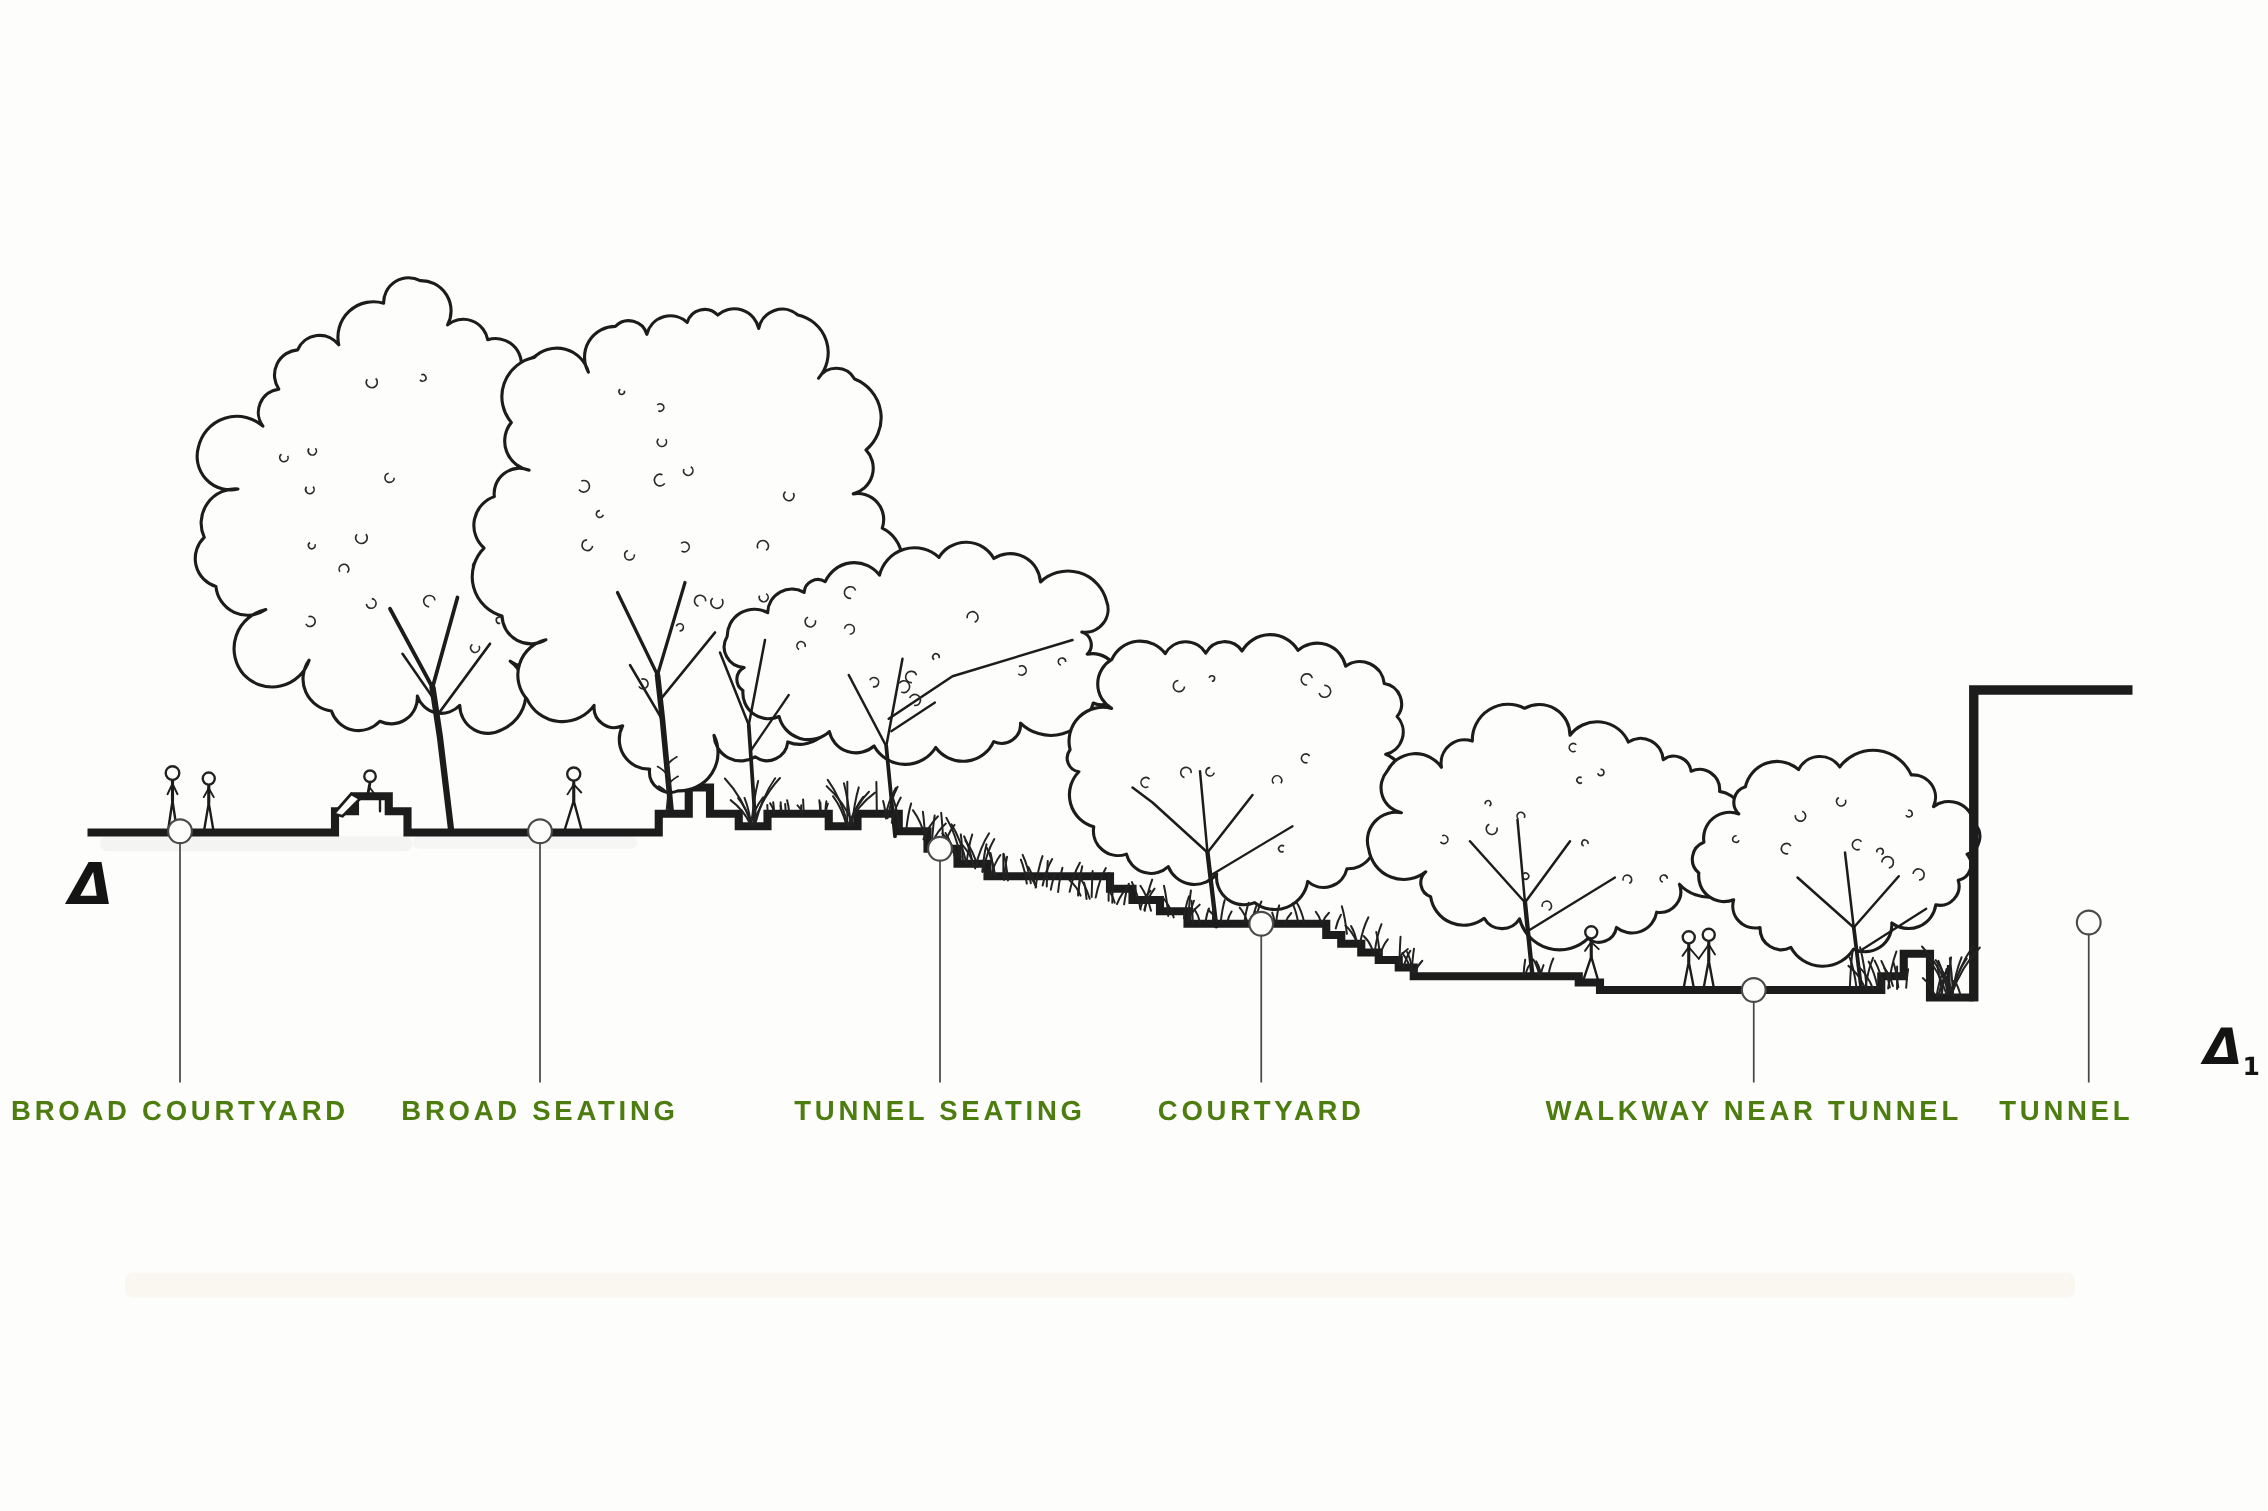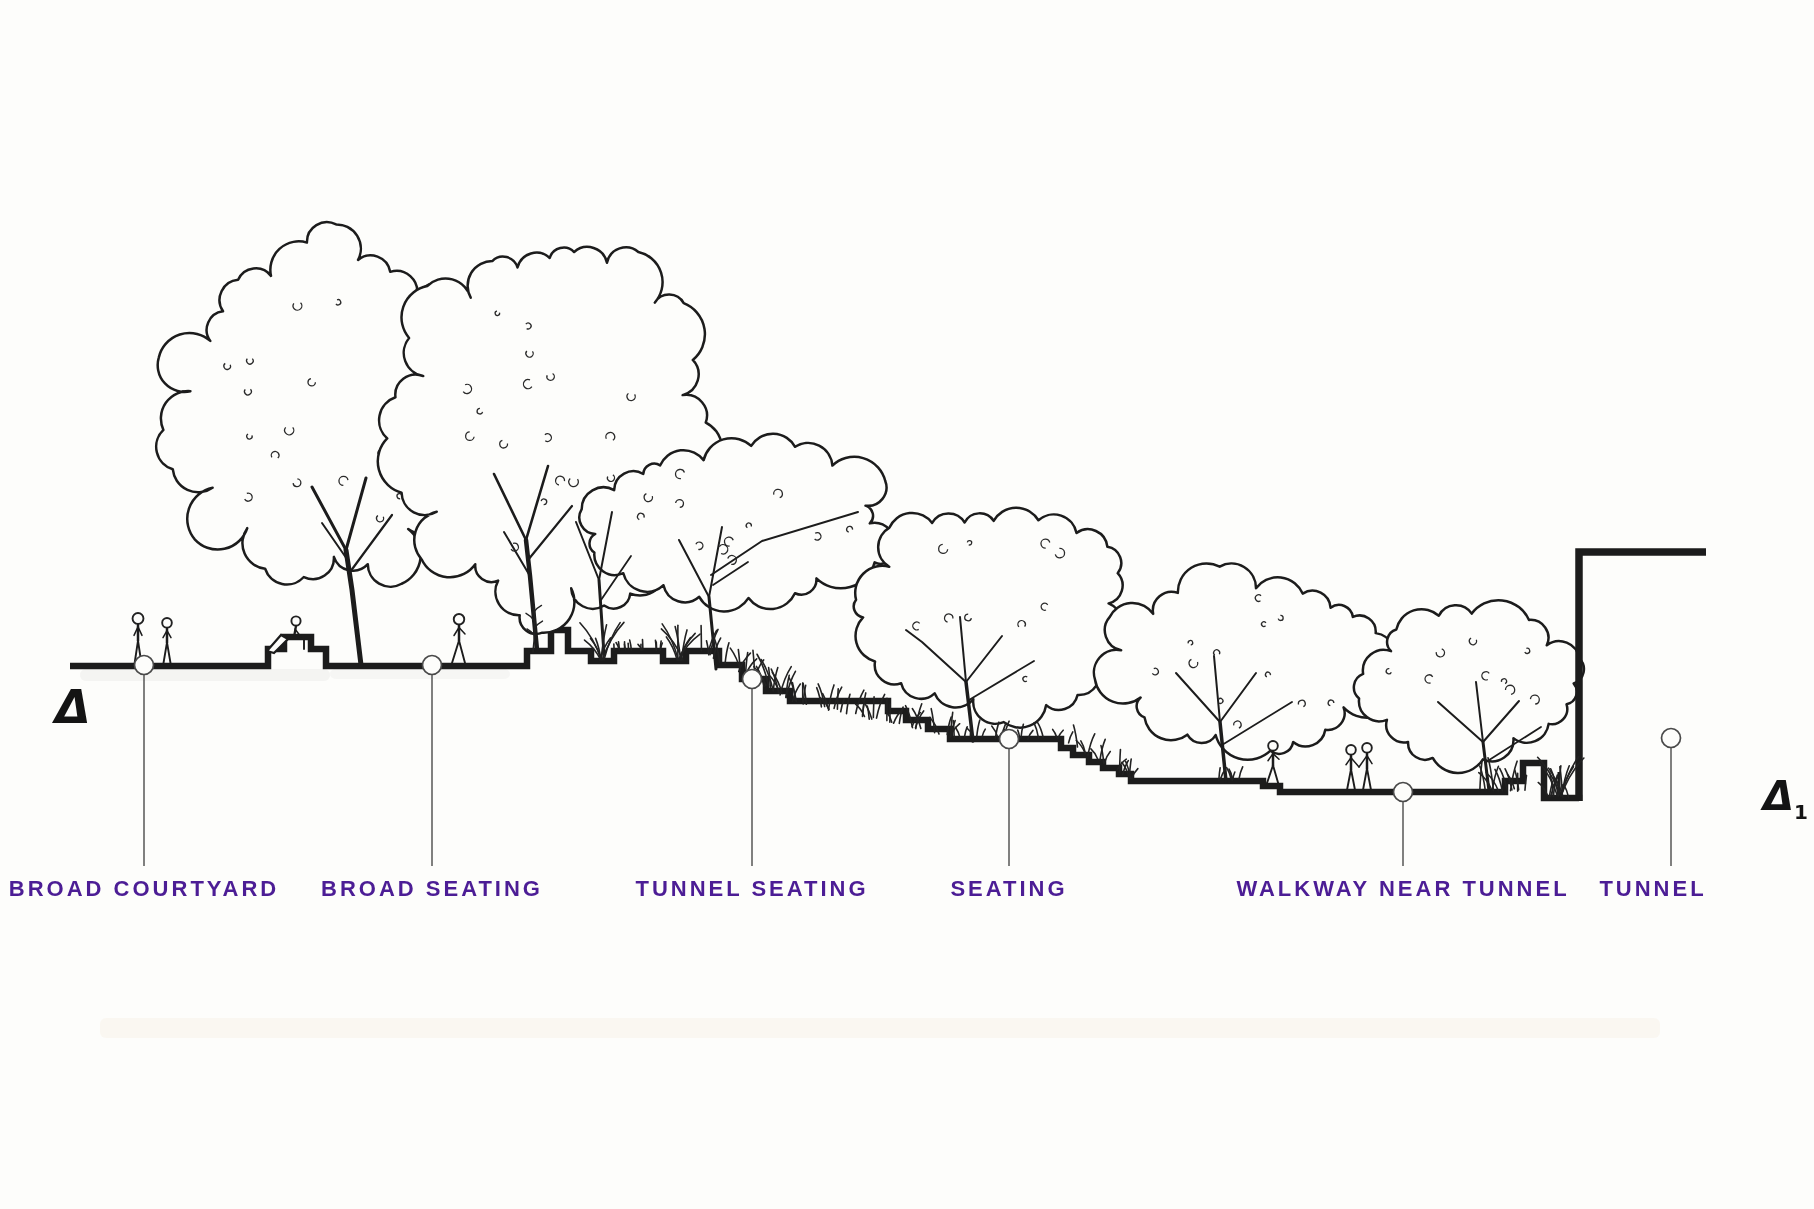--- a/index.html
+++ b/index.html
@@ -1,20 +1,20 @@
 <!DOCTYPE html>
 <html><head>
 <meta charset="utf-8">
 <style>
   html,body{margin:0;padding:0;background:#ffffff}
   .canvas{position:relative;width:1814px;height:1209px;background:#fdfdfb;overflow:hidden;
           font-family:"Liberation Sans",sans-serif}
   .canvas svg{position:absolute;left:0;top:0}
   .callout-label{position:absolute;transform:translateX(-50%);font-weight:700;font-size:22px;
-          letter-spacing:3px;color:#4c1d95;white-space:nowrap}
+          letter-spacing:3px;color:#4d7c0f;white-space:nowrap}
   .marker{position:absolute;font-family:"DejaVu Sans",sans-serif;font-style:italic;
           font-weight:600;color:#141414;font-size:46px;line-height:1}
   .marker-end{font-size:40px}
   .marker sub{font-size:20px;font-style:normal;font-weight:600}
 </style>
 </head>
 <body>
 
 <div class="canvas">
   <svg id="art" width="1814" height="1209" viewBox="0 0 1814 1209">
@@ -396,25 +396,25 @@
         <line x1="1403" y1="792" x2="1403" y2="866" stroke="#4a4a4a" stroke-width="1.4"></line>
         <circle cx="1403" cy="792" r="9.5" fill="#fdfdfb" stroke="#4a4a4a" stroke-width="1.7"></circle>
         <line x1="1671" y1="738" x2="1671" y2="866" stroke="#4a4a4a" stroke-width="1.4"></line>
         <circle cx="1671" cy="738" r="9.5" fill="#fdfdfb" stroke="#4a4a4a" stroke-width="1.7"></circle>
       </g>
     </svg>
 
   <div class="marker" style="left: 55px; top: 684px;">
     <span>Δ</span>
   </div>
-  <div class="marker marker-end" style="left: 1763px; top: 776px;">
+  <div class="marker marker-end" style="left: 1763px; top: 818px;">
     <span>Δ</span><sub>1</sub>
   </div>
 
   <div>
     <div class="callout-label" style="left: 144px; top: 876px;">BROAD COURTYARD</div>
     <div class="callout-label" style="left: 432px; top: 876px;">BROAD SEATING</div>
     <div class="callout-label" style="left: 752px; top: 876px;">TUNNEL SEATING</div>
-    <div class="callout-label" style="left: 1009px; top: 876px;">SEATING</div>
+    <div class="callout-label" style="left: 1009px; top: 876px;">COURTYARD</div>
     <div class="callout-label" style="left: 1403px; top: 876px;">WALKWAY NEAR TUNNEL</div>
     <div class="callout-label" style="left: 1653px; top: 876px;">TUNNEL</div>
   </div>
 </div>
 
 </body></html>

